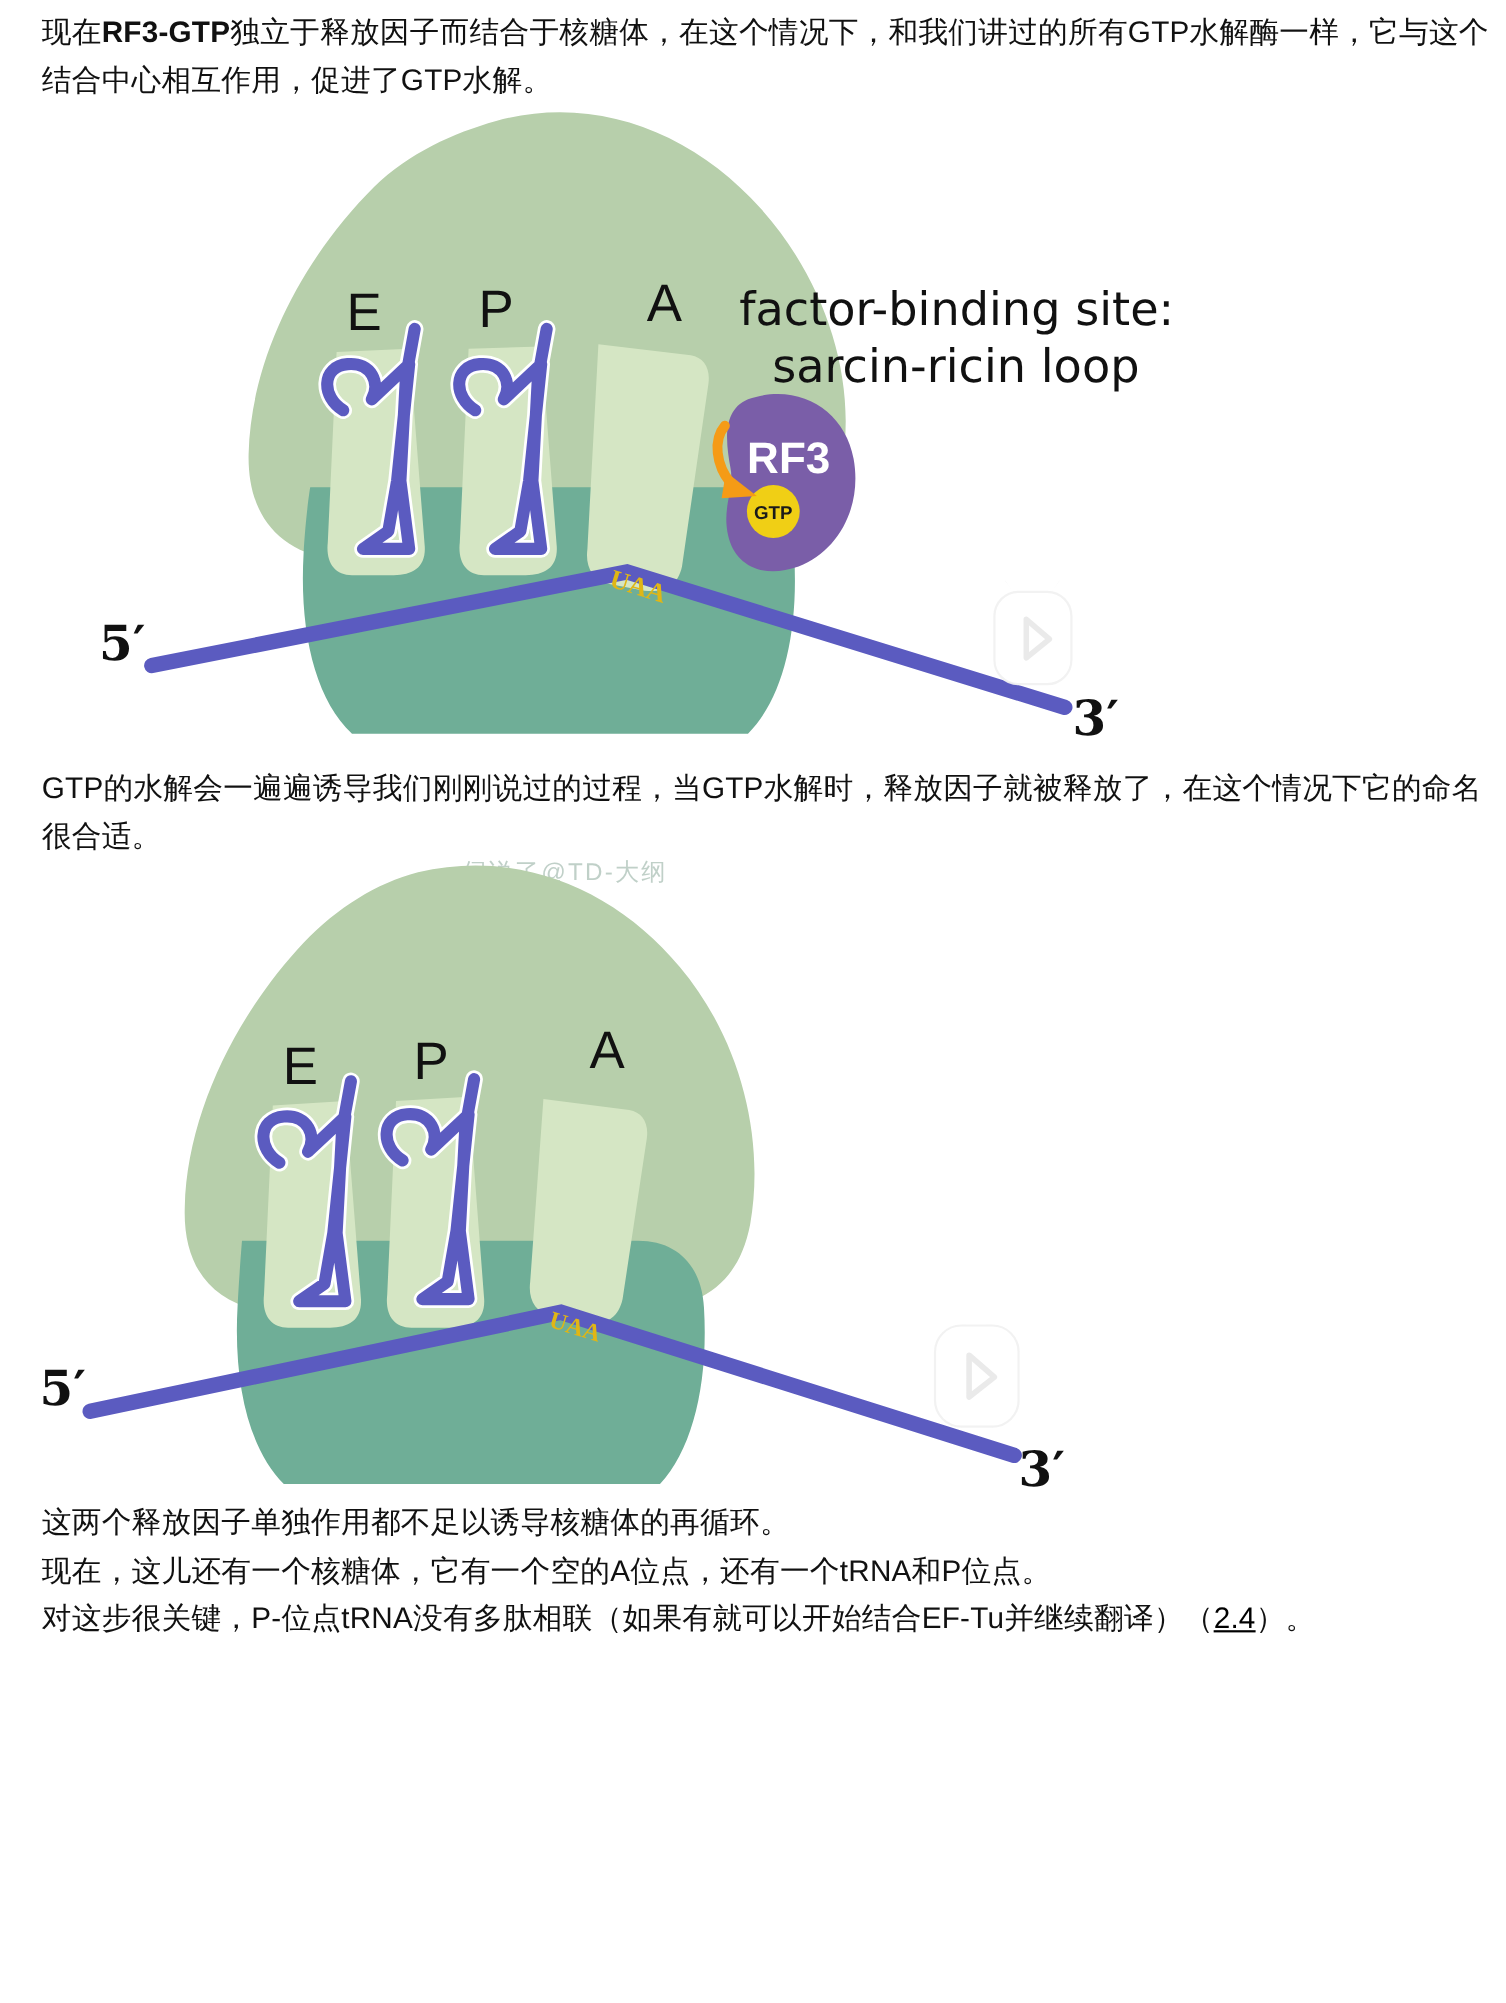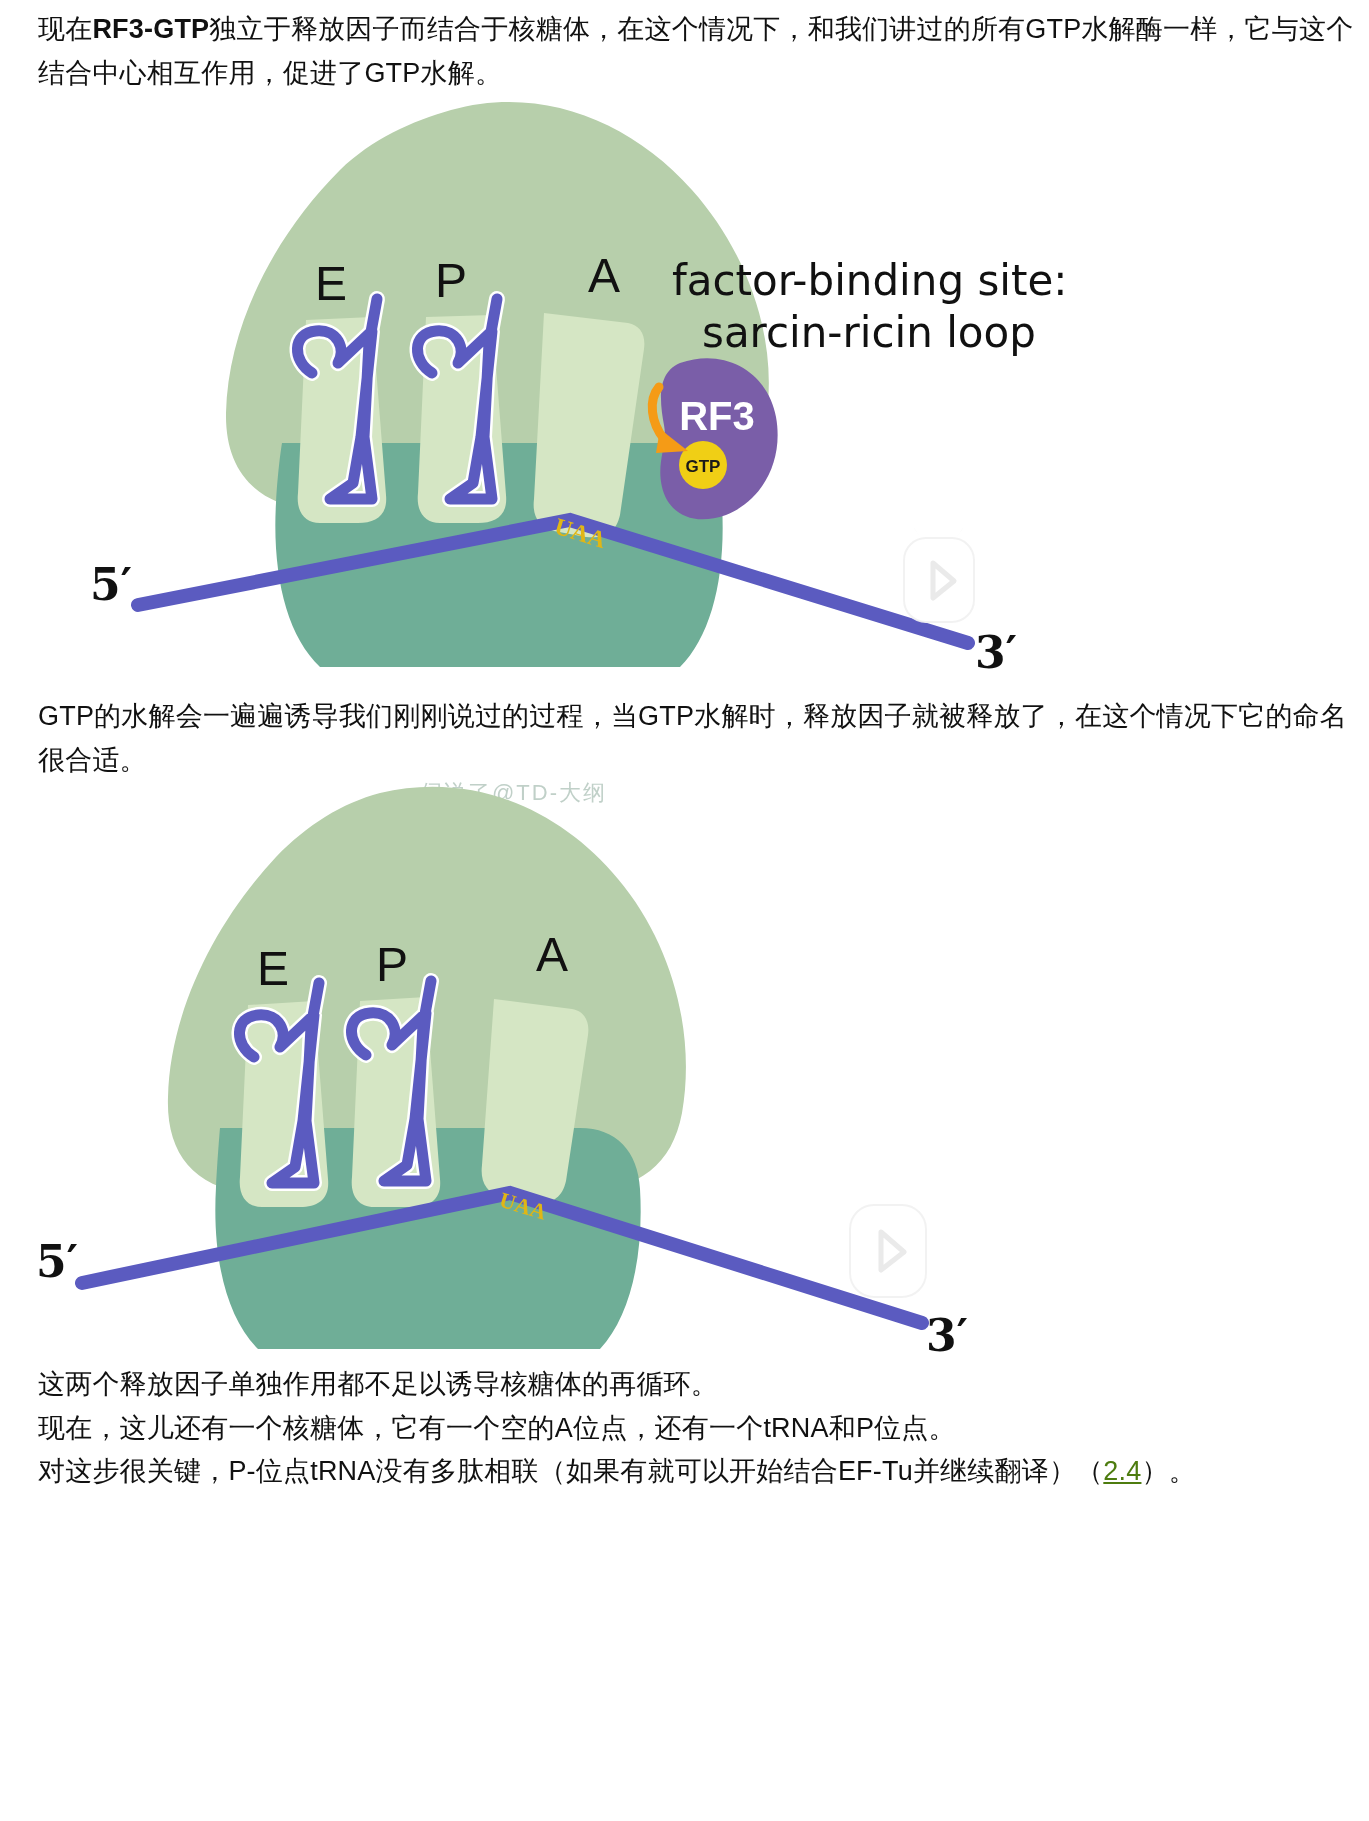--- a/index.html
+++ b/index.html
@@ -30,21 +30,21 @@
     padding: 0 18px;
     letter-spacing: 0.2px;
   }
   .para.top {
     padding-top: 8px;
   }
   .para b, .para .bold {
     font-weight: bold;
   }
   .para .lnk {
-    color: #4d7c0f;
+    color: #000000;
     text-decoration: underline;
   }
 
   
   .figure {
     position: relative;
     width: 1369px;
   }
   .fig1 { height: 600px; }
   .fig2 { height: 580px; }

